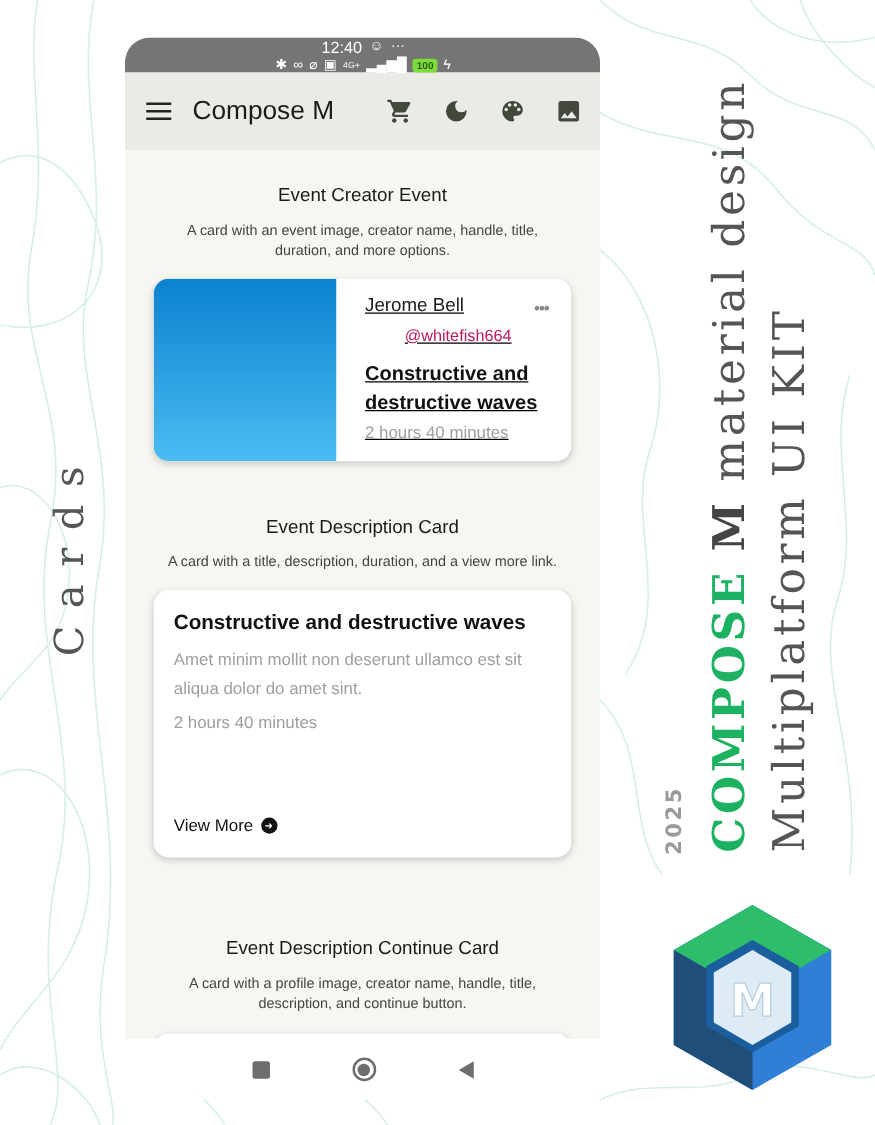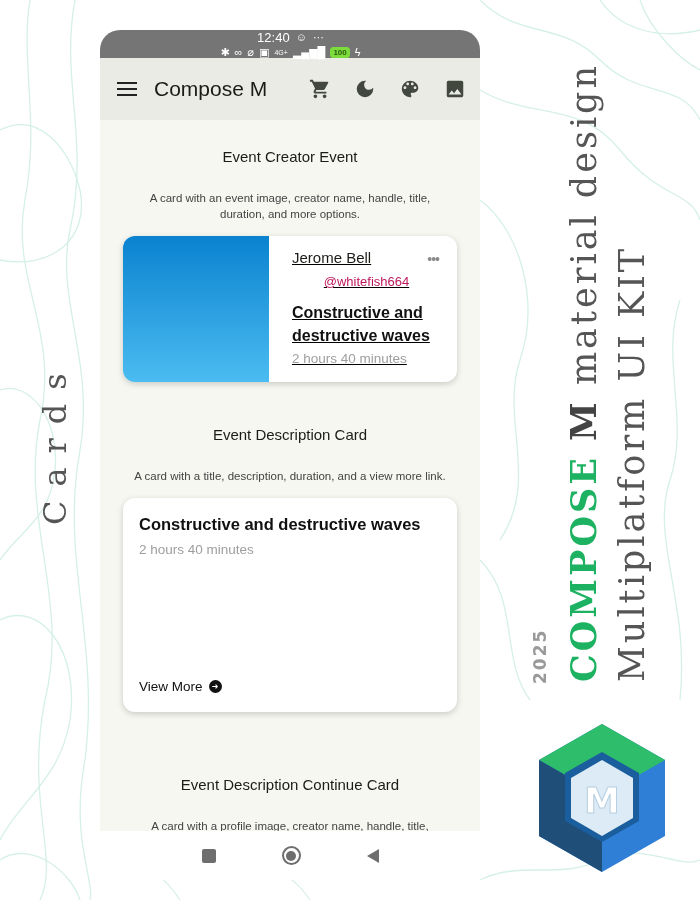--- a/index.html
+++ b/index.html
@@ -34,21 +34,21 @@
       padding: 0 14px 0 17px;
     }
     .topbar .menu { width: 20px; height: 14px; display: flex; flex-direction: column; justify-content: space-between; margin-right: 17px; cursor: pointer; }
     .topbar .menu span { display: block; height: 2px; background: #222; }
     .topbar .title { font-size: 21px; color: #1b1c18; flex: 1; }
     .topbar .actions { display: flex; align-items: center; gap: 23px; }
     .topbar .actions svg { width: 22px; height: 22px; fill: #43483f; cursor: pointer; display: block; }
 
     .content { padding: 0 23px; }
     .section-title { text-align: center; font-size: 15px; color: #1b1c18; margin-top: 28px; }
-    .section-desc { text-align: center; font-size: 11.5px; color: #444; line-height: 16px; margin-top: 25px; padding: 0 6px; }
+    .section-desc { text-align: center; font-size: 11.5px; color: #444; line-height: 16px; margin-top: 12px; padding: 0 6px; }
 
     .card {
       background: #fff; border-radius: 12px; box-shadow: 0 2px 6px rgba(0,0,0,0.18);
     }
     .creator-card { margin-top: 14px; height: 146px; display: flex; overflow: hidden; }
     .creator-card .image { width: 146px; height: 100%; background: linear-gradient(180deg, #0a82cf 0%, #4bbcf1 100%); }
     .creator-card .info { flex: 1; padding: 13px 16px 0 23px; position: relative; text-decoration: underline; }
     .creator-card .name { font-size: 15px; color: #1b1c18; font-weight: 500; }
     .creator-card .handle { font-size: 13px; color: #be185d; margin-top: 8px; text-align: center; }
     .creator-card .etitle { font-size: 16px; font-weight: bold; color: #111; line-height: 23px; margin-top: 12px; }
@@ -161,20 +161,21 @@
         <div class="etitle">Constructive and destructive waves</div>
         <div class="duration">2 hours 40 minutes</div>
       </div>
     </div>
 
     <div class="section-title" style="margin-top:44px;">Event Description Card</div>
     <div class="section-desc">A card with a title, description, duration, and a view more link.</div>
 
     <div class="card desc-card">
       <div class="etitle">Constructive and destructive waves</div>
+      <div class="body">Amet minim mollit non deserunt ullamco est sit aliqua dolor do amet sint.</div>
       <div class="duration">2 hours 40 minutes</div>
       <div class="view-more">
         <span>View More</span>
         <span class="arrow">➜</span>
       </div>
     </div>
 
     <div class="section-title" style="margin-top:64px;">Event Description Continue Card</div>
     <div class="section-desc">A card with a profile image, creator name, handle, title, description, and continue button.</div>
 

